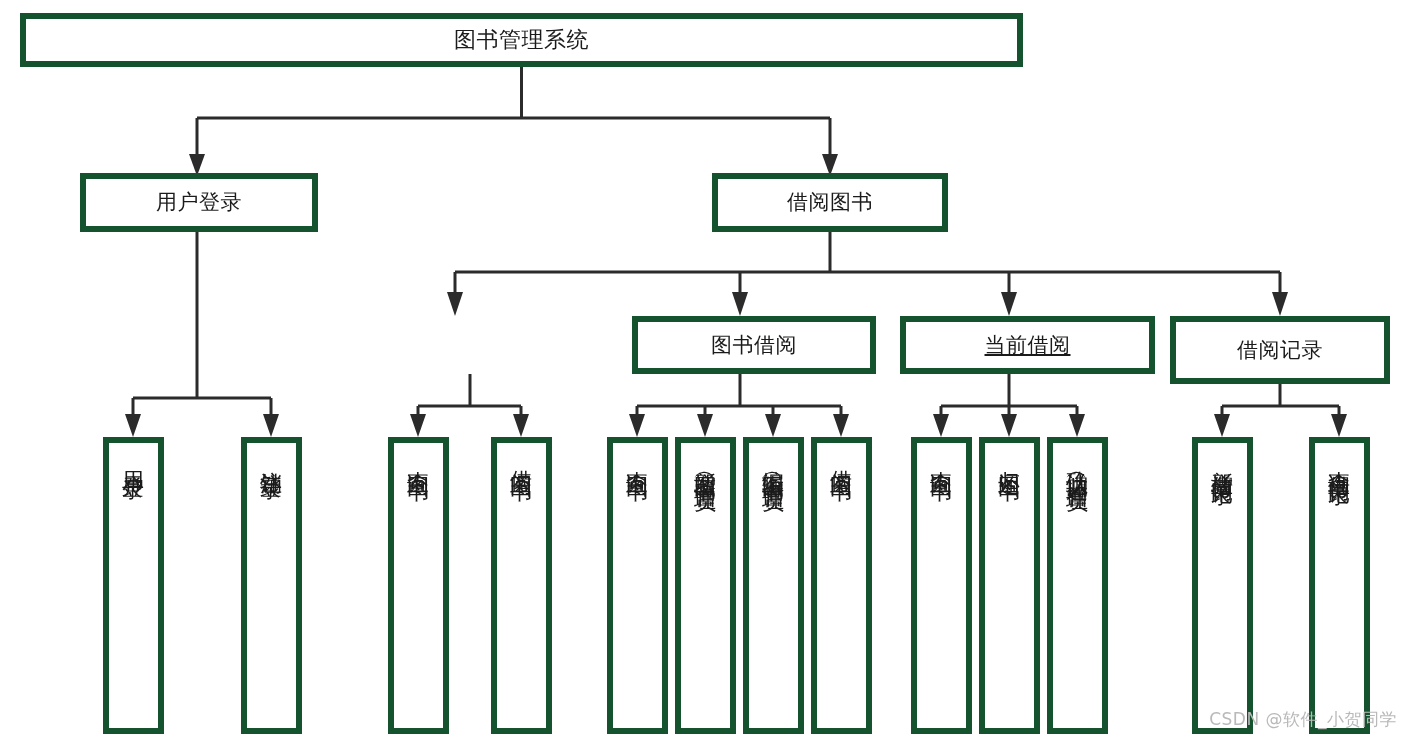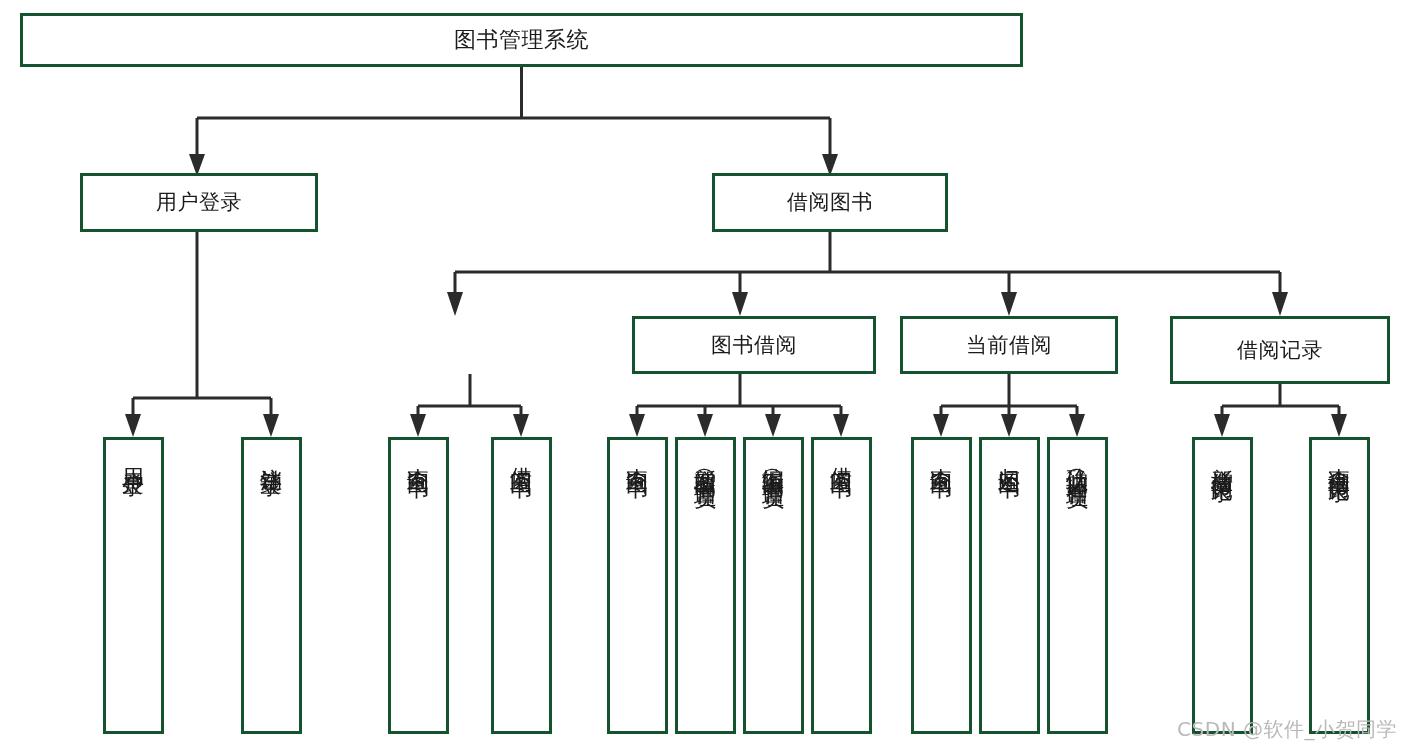--- a/index.html
+++ b/index.html
@@ -28,21 +28,21 @@
     fill:none;
     stroke-linecap:butt;
   }
   #wires polygon{ fill:#2b2b2b; stroke:none; }
 
   
   .node{
     position:absolute;
     box-sizing:border-box;
     background:#ffffff;
-    border:3px solid #14532d;
+    border:6px solid #14532d;
     display:flex;
     align-items:center;
     justify-content:center;
     text-align:center;
     z-index:2;
   }
   .node .label{
     display:block;
     line-height:1.15;
     letter-spacing:0.5px;
@@ -69,22 +69,22 @@
     letter-spacing:3px;
     white-space:nowrap;
     max-height:288px;
   }
   .leaf.tall .label{ max-height:290px; }
 
   
   #watermark{
     position:absolute;
     right:8px;
-    bottom:4px;
-    font-size:20px;
+    bottom:16px;
+    font-size:17px;
     color:#b9b9b9;
     white-space:nowrap;
     z-index:3;
     letter-spacing:0.5px;
   }
 </style>
 </head>
 <body>
 
 <div id="canvas">
@@ -161,21 +161,21 @@
 
   <div class="node horiz" style="left:712px; top:173px; width:236px; height:59px;">
     <span class="label">借阅图书</span>
   </div>
 
 
   <div class="node horiz" style="left:632px; top:316px; width:244px; height:58px;">
     <span class="label">图书借阅</span>
   </div>
 
-  <div class="node horiz" style="left:900px; top:316px; width:218px; height:58px;">
+  <div class="node horiz" style="left:900px; top:316px; width:255px; height:58px;text-decoration:underline;">
     <span class="label">当前借阅</span>
   </div>
 
   <div class="node horiz" style="left:1170px; top:316px; width:220px; height:68px;">
     <span class="label">借阅记录</span>
   </div>
 
   <div class="node leaf" style="left:103px; top:437px; width:61px; height:297px;">
     <span class="label">用户登录</span>
   </div>

